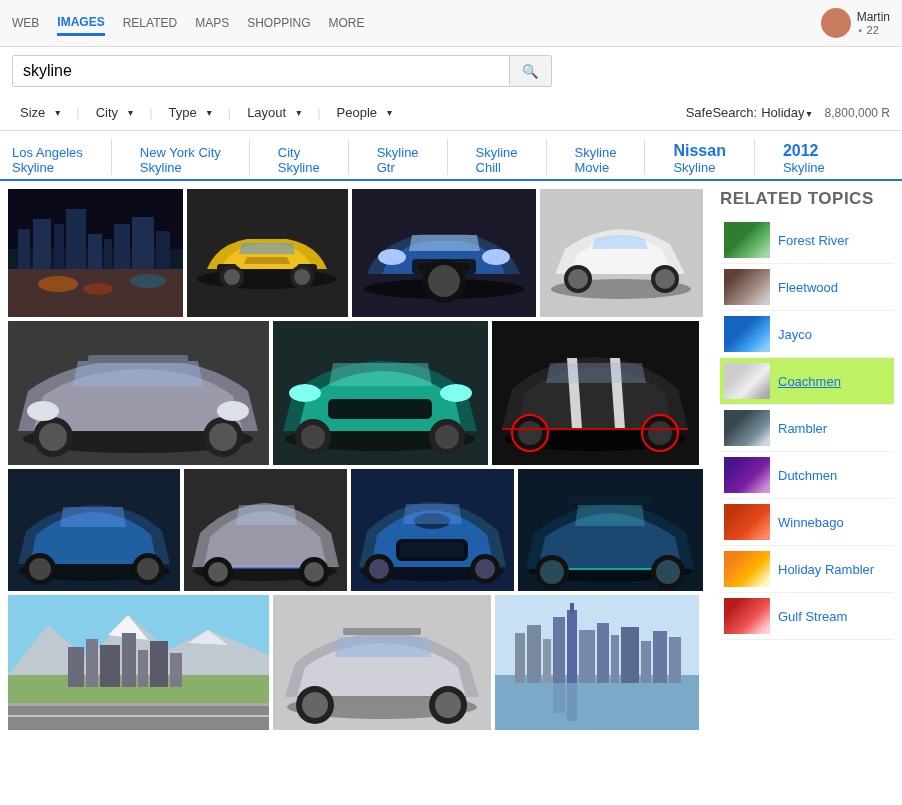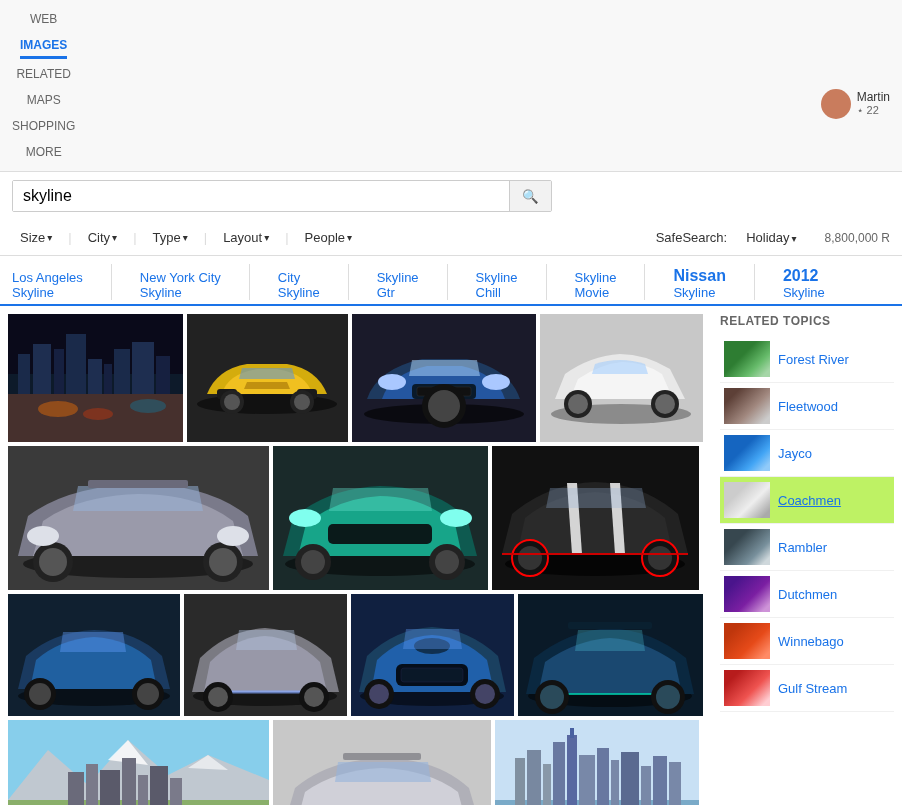--- a/index.html
+++ b/index.html
@@ -1,39 +1,39 @@
 <!DOCTYPE html>
 <html><head>
   <meta charset="utf-8">
   <style>
     * { margin: 0; padding: 0; box-sizing: border-box; }
     body { font-family: Arial, sans-serif; font-size: 13px; background: #fff; color: #333; width: 902px; }
 
     
     #top-nav { display: flex; align-items: center; padding: 8px 12px; border-bottom: 1px solid #ddd; background: #f8f8f8; }
-    #top-nav .nav-links { display: flex; gap: 4px; align-items: center; flex-direction: column; }
+    #top-nav .nav-links { display: flex; gap: 18px; align-items: center; }
     #top-nav .nav-item { font-size: 12px; color: #666; text-decoration: none; cursor: pointer; padding: 4px 0; }
     #top-nav .nav-item.active { color: #1a73e8; border-bottom: 3px solid #1a73e8; font-weight: bold; }
-    #user-area { margin-left: auto; display: flex; align-items: center; gap: 6px; margin-top: 36px; }
+    #user-area { margin-left: auto; display: flex; align-items: center; gap: 6px; }
     #user-avatar { width: 30px; height: 30px; border-radius: 50%; background: #c97; overflow: hidden; }
     #user-info { font-size: 12px; }
     #user-name { color: #333; }
     #user-points { color: #666; font-size: 11px; }
 
     
     #search-bar { display: flex; align-items: center; padding: 8px 12px; }
     #search-input-wrap { display: flex; border: 1px solid #ccc; border-radius: 2px; width: 540px; }
     #search-input { flex: 1; border: none; outline: none; padding: 6px 10px; font-size: 16px; }
     #search-btn { background: #f2f2f2; border: none; border-left: 1px solid #ccc; padding: 6px 12px; cursor: pointer; }
 
     
     #filters-bar { display: flex; align-items: center; padding: 6px 12px; border-bottom: 1px solid #ddd; gap: 4px; }
-    .filter-btn { display: inline-flex; align-items: center; gap: 0; padding: 4px 8px; font-size: 13px; color: #333; cursor: pointer; border: none; background: none; }
+    .filter-btn { display: inline-flex; align-items: center; gap: 8px; padding: 4px 8px; font-size: 13px; color: #333; cursor: pointer; border: none; background: none; }
     .filter-sep { color: #ddd; margin: 0 4px; }
-    #safesearch-area { margin-left: auto; display: flex; align-items: center; gap: 19px; font-size: 13px; }
+    #safesearch-area { margin-left: auto; display: flex; align-items: center; gap: 4px; font-size: 13px; }
     #result-count { color: #666; font-size: 12px; margin-left: 9px; }
 
     
     #refinements { display: flex; align-items: flex-end; padding: 8px 12px 4px; border-bottom: 2px solid #1a73e8; gap: 8px; }
     .refine-item { display: flex; flex-direction: column; margin-right: 20px; }
     .refine-item a { color: #1a73e8; text-decoration: none; font-size: 13px; white-space: nowrap; }
     .refine-label { font-size: 12px; color: #1a73e8; }
     .refine-sub { font-size: 12px; color: #1a73e8; }
     .refine-divider { width: 1px; height: 36px; background: #ddd; margin-right: 20px; align-self: center; }
 
@@ -70,21 +70,21 @@
     .r4c1 { width: 261px; height: 135px; }
     .r4c2 { width: 218px; height: 135px; }
     .r4c3 { width: 204px; height: 135px; }
 
     
     .car-city { background: linear-gradient(135deg, #1a1a2e 40%, #0a3d62 60%, #e8a44a 80%); }
     .car-yellow { background: linear-gradient(135deg, #d4ac0d 30%, #f39c12 60%, #1a1a1a 90%); }
     .car-blue { background: linear-gradient(135deg, #1e3a5f 20%, #2980b9 50%, #1a1a1a 80%); }
 
     
-    #related-topics-label { font-size: 12px; color: #666; font-weight: bold; margin-bottom: 8px; letter-spacing: 0.5px; }
+    #related-topics-label { font-size: 17px; color: #666; font-weight: bold; margin-bottom: 8px; letter-spacing: 0.5px; }
     .related-item { display: flex; align-items: center; gap: 8px; padding: 5px 4px; cursor: pointer; border-bottom: 1px solid #f0f0f0; }
     .related-item.active { background: #bef264; }
     .related-thumb { width: 46px; height: 36px; background: #ccc; flex-shrink: 0; overflow: hidden; }
     .related-name { font-size: 13px; color: #1a73e8; text-decoration: none; }
     .related-name.active { text-decoration: underline; }
 
     
     .thumb-river { background: linear-gradient(135deg, #2e7d32 40%, #66bb6a 70%, #a5d6a7 90%); }
     .thumb-fleet { background: linear-gradient(135deg, #5d4037 20%, #a1887f 60%, #ccc 90%); }
     .thumb-jayco { background: linear-gradient(135deg, #1565c0 40%, #42a5f5 70%, #90caf9 90%); }
@@ -522,20 +522,24 @@
       <div class="related-item">
         <div class="related-thumb thumb-dutch"></div>
         <span class="related-name">Dutchmen</span>
       </div>
 
       <div class="related-item">
         <div class="related-thumb thumb-winn"></div>
         <span class="related-name">Winnebago</span>
       </div>
 
+      <div class="related-item">
+        <div class="related-thumb thumb-holiday"></div>
+        <span class="related-name">Holiday Rambler</span>
+      </div>
 
 
       <div class="related-item">
         <div class="related-thumb thumb-gulf"></div>
         <span class="related-name">Gulf Stream</span>
       </div>
 
     </div>
   </div>
 </div>

